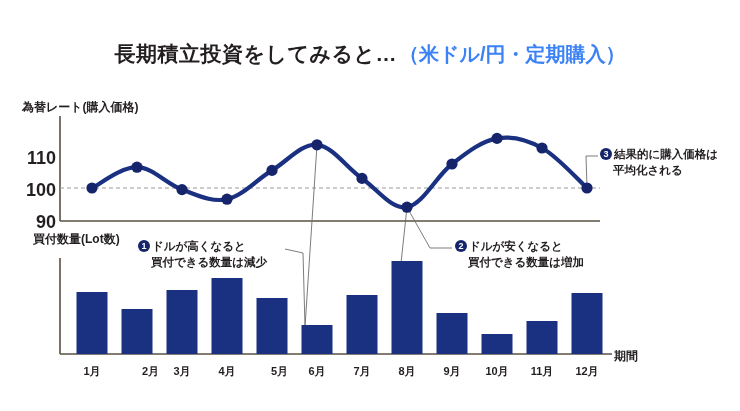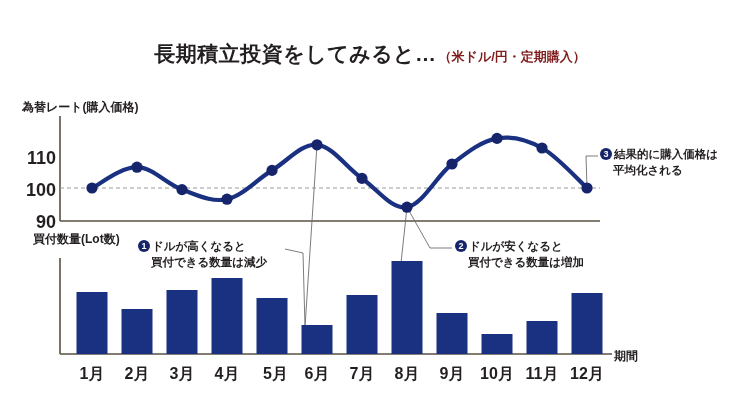--- a/index.html
+++ b/index.html
@@ -13,38 +13,38 @@
   
   .title-wrap{
     position:absolute;left:0;top:40px;width:740px;
     text-align:center;white-space:nowrap;
   }
   .title-main{
     font-size:21px;font-weight:bold;letter-spacing:.5px;
     color:#231f20;
   }
   .title-sub{
-    font-size:13px;font-weight:bold;color:#7f1d1d;
+    font-size:20px;font-weight:bold;color:#3b82f6;
     margin-left:2px;letter-spacing:0px;
   }
 
   
   .layer{position:absolute;left:0;top:0;width:740px;height:411px;}
 
   
   .ax-label{
     position:absolute;font-size:12px;font-weight:bold;color:#231f20;
     white-space:nowrap;
   }
   .tick{
     position:absolute;font-size:18px;font-weight:bold;color:#231f20;
     text-align:right;width:34px;
   }
   .xtick{
-    position:absolute;font-size:16px;font-weight:bold;color:#231f20;
+    position:absolute;font-size:11px;font-weight:bold;color:#231f20;
     text-align:center;white-space:nowrap;
   }
 
   
   .anno{
     position:absolute;font-size:11.5px;font-weight:bold;color:#231f20;
     line-height:16px;white-space:nowrap;
   }
   .anno .num{
     display:inline-block;width:12px;height:12px;line-height:12px;
@@ -65,21 +65,21 @@
 
   <div class="ax-label" style="left:33px;top:231px;">買付数量(Lot数)</div>
   <div class="ax-label" style="left:22px;top:99px;">為替レート(購入価格)</div>
   <div class="ax-label" style="left:614px;top:348px;">期間</div>
 
   <div class="tick" style="left:22px;top:148px;">110</div>
   <div class="tick" style="left:22px;top:180px;">100</div>
   <div class="tick" style="left:22px;top:212px;">90</div>
 
   <div class="xtick" style="left:70px;top:364px;width:44px;">1月</div>
-  <div class="xtick" style="left:115px;top:364px;width:44px;">2月</div>
+  <div class="xtick" style="left:115px;top:364px;width:44px;text-align:right;">2月</div>
   <div class="xtick" style="left:160px;top:364px;width:44px;">3月</div>
   <div class="xtick" style="left:205px;top:364px;width:44px;">4月</div>
   <div class="xtick" style="left:244px;top:364px;width:44px;text-align:right;">5月</div>
   <div class="xtick" style="left:295px;top:364px;width:44px;">6月</div>
   <div class="xtick" style="left:340px;top:364px;width:44px;">7月</div>
   <div class="xtick" style="left:385px;top:364px;width:44px;">8月</div>
   <div class="xtick" style="left:430px;top:364px;width:44px;">9月</div>
   <div class="xtick" style="left:475px;top:364px;width:44px;">10月</div>
   <div class="xtick" style="left:520px;top:364px;width:44px;">11月</div>
   <div class="xtick" style="left:565px;top:364px;width:44px;">12月</div>

